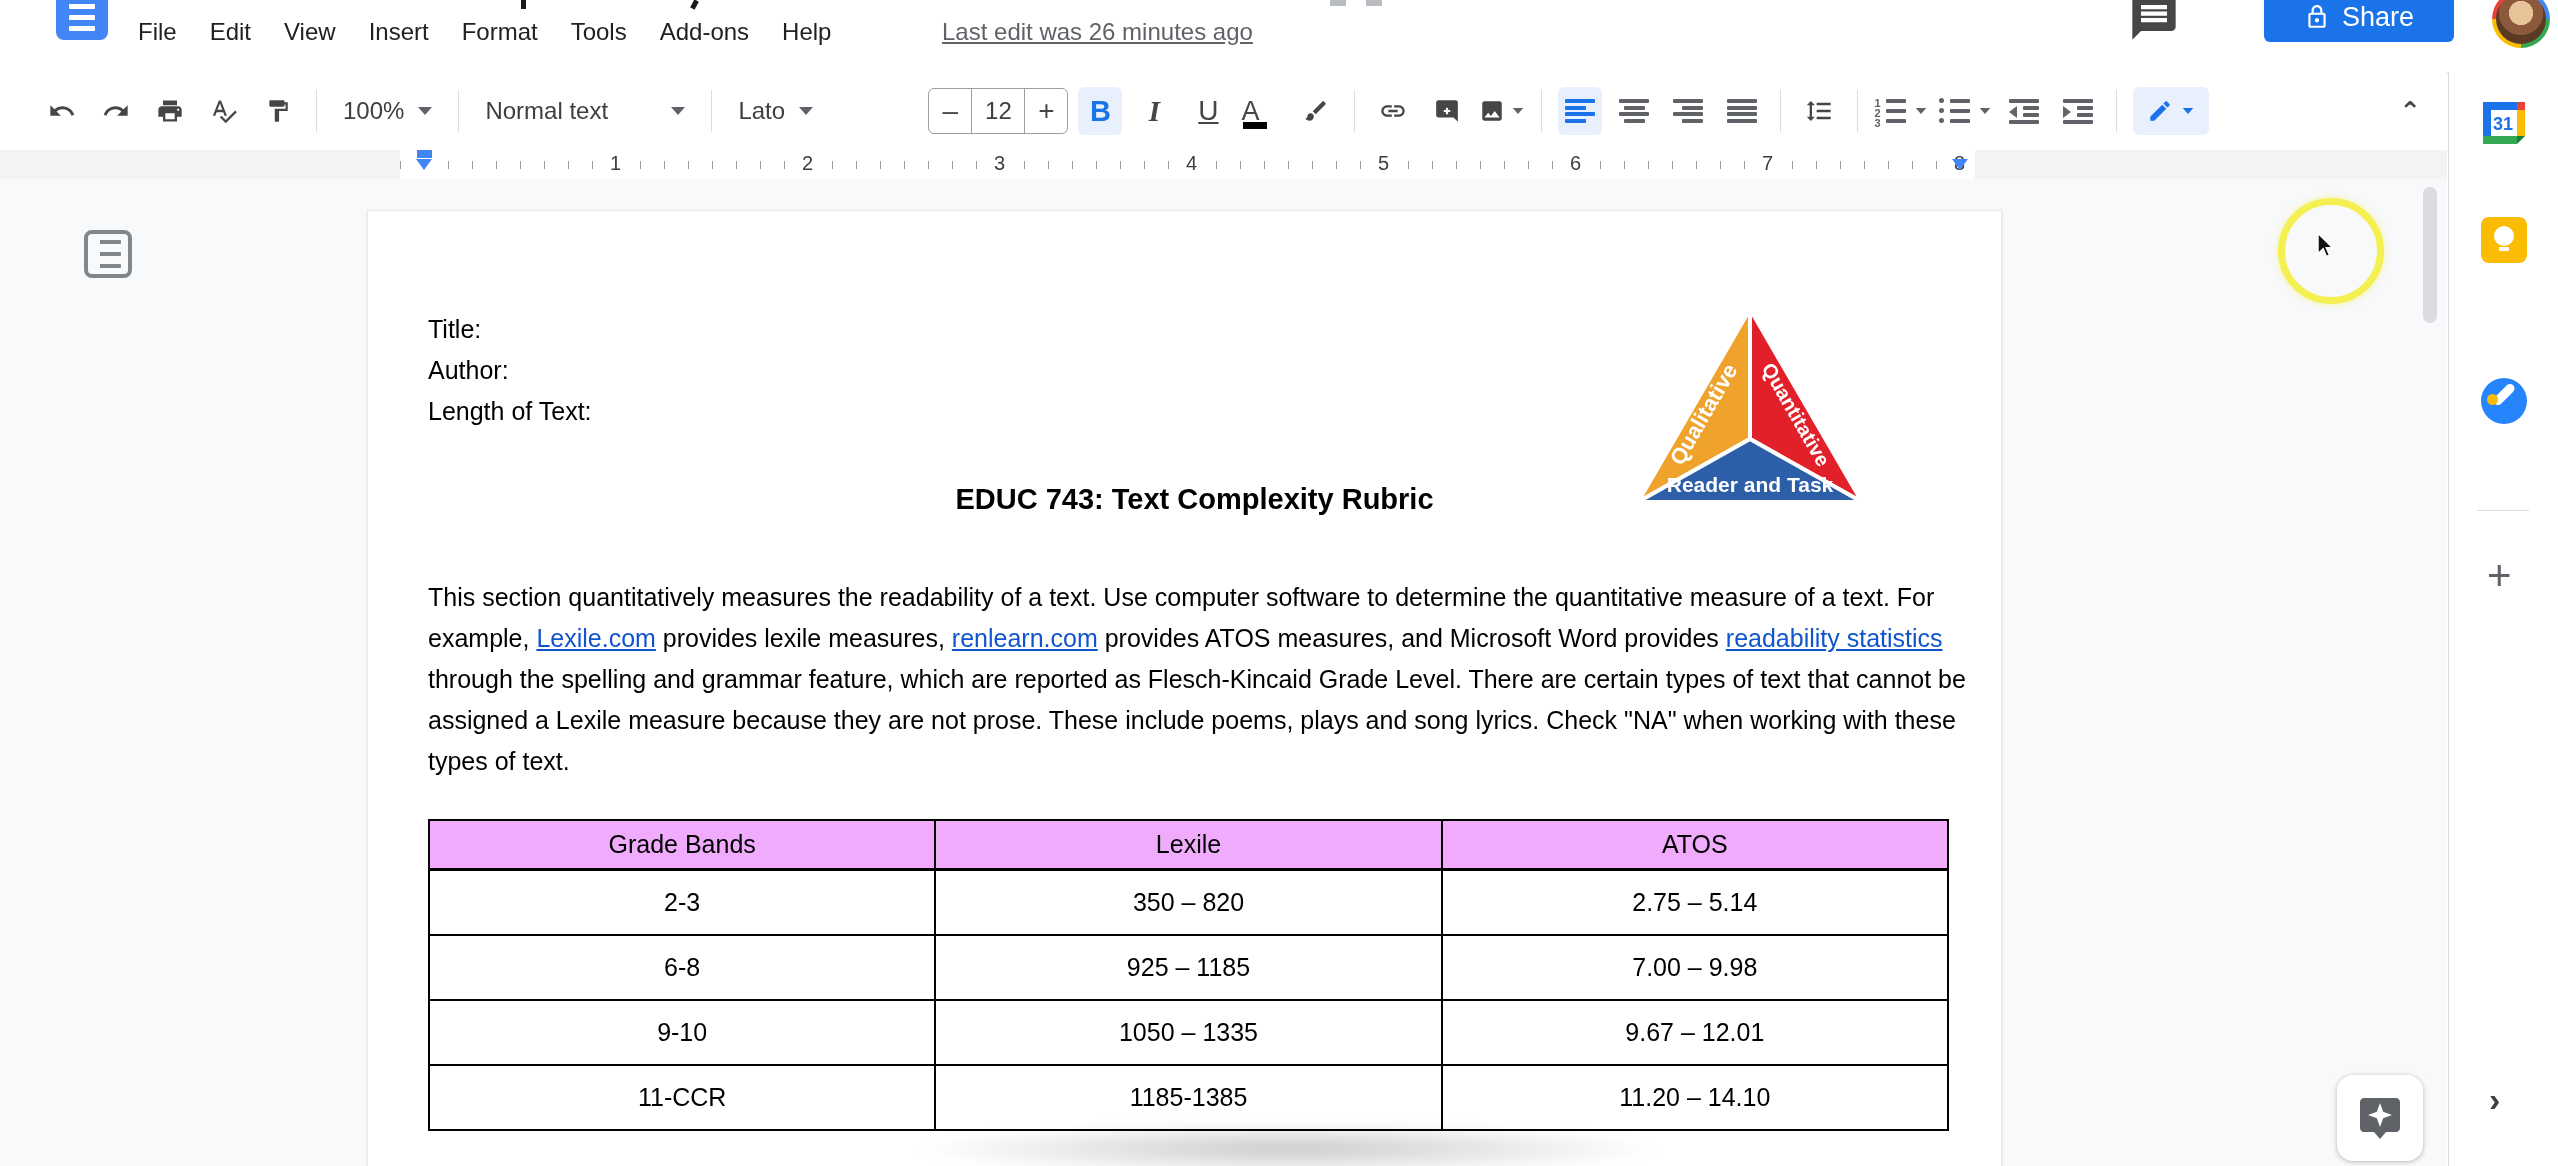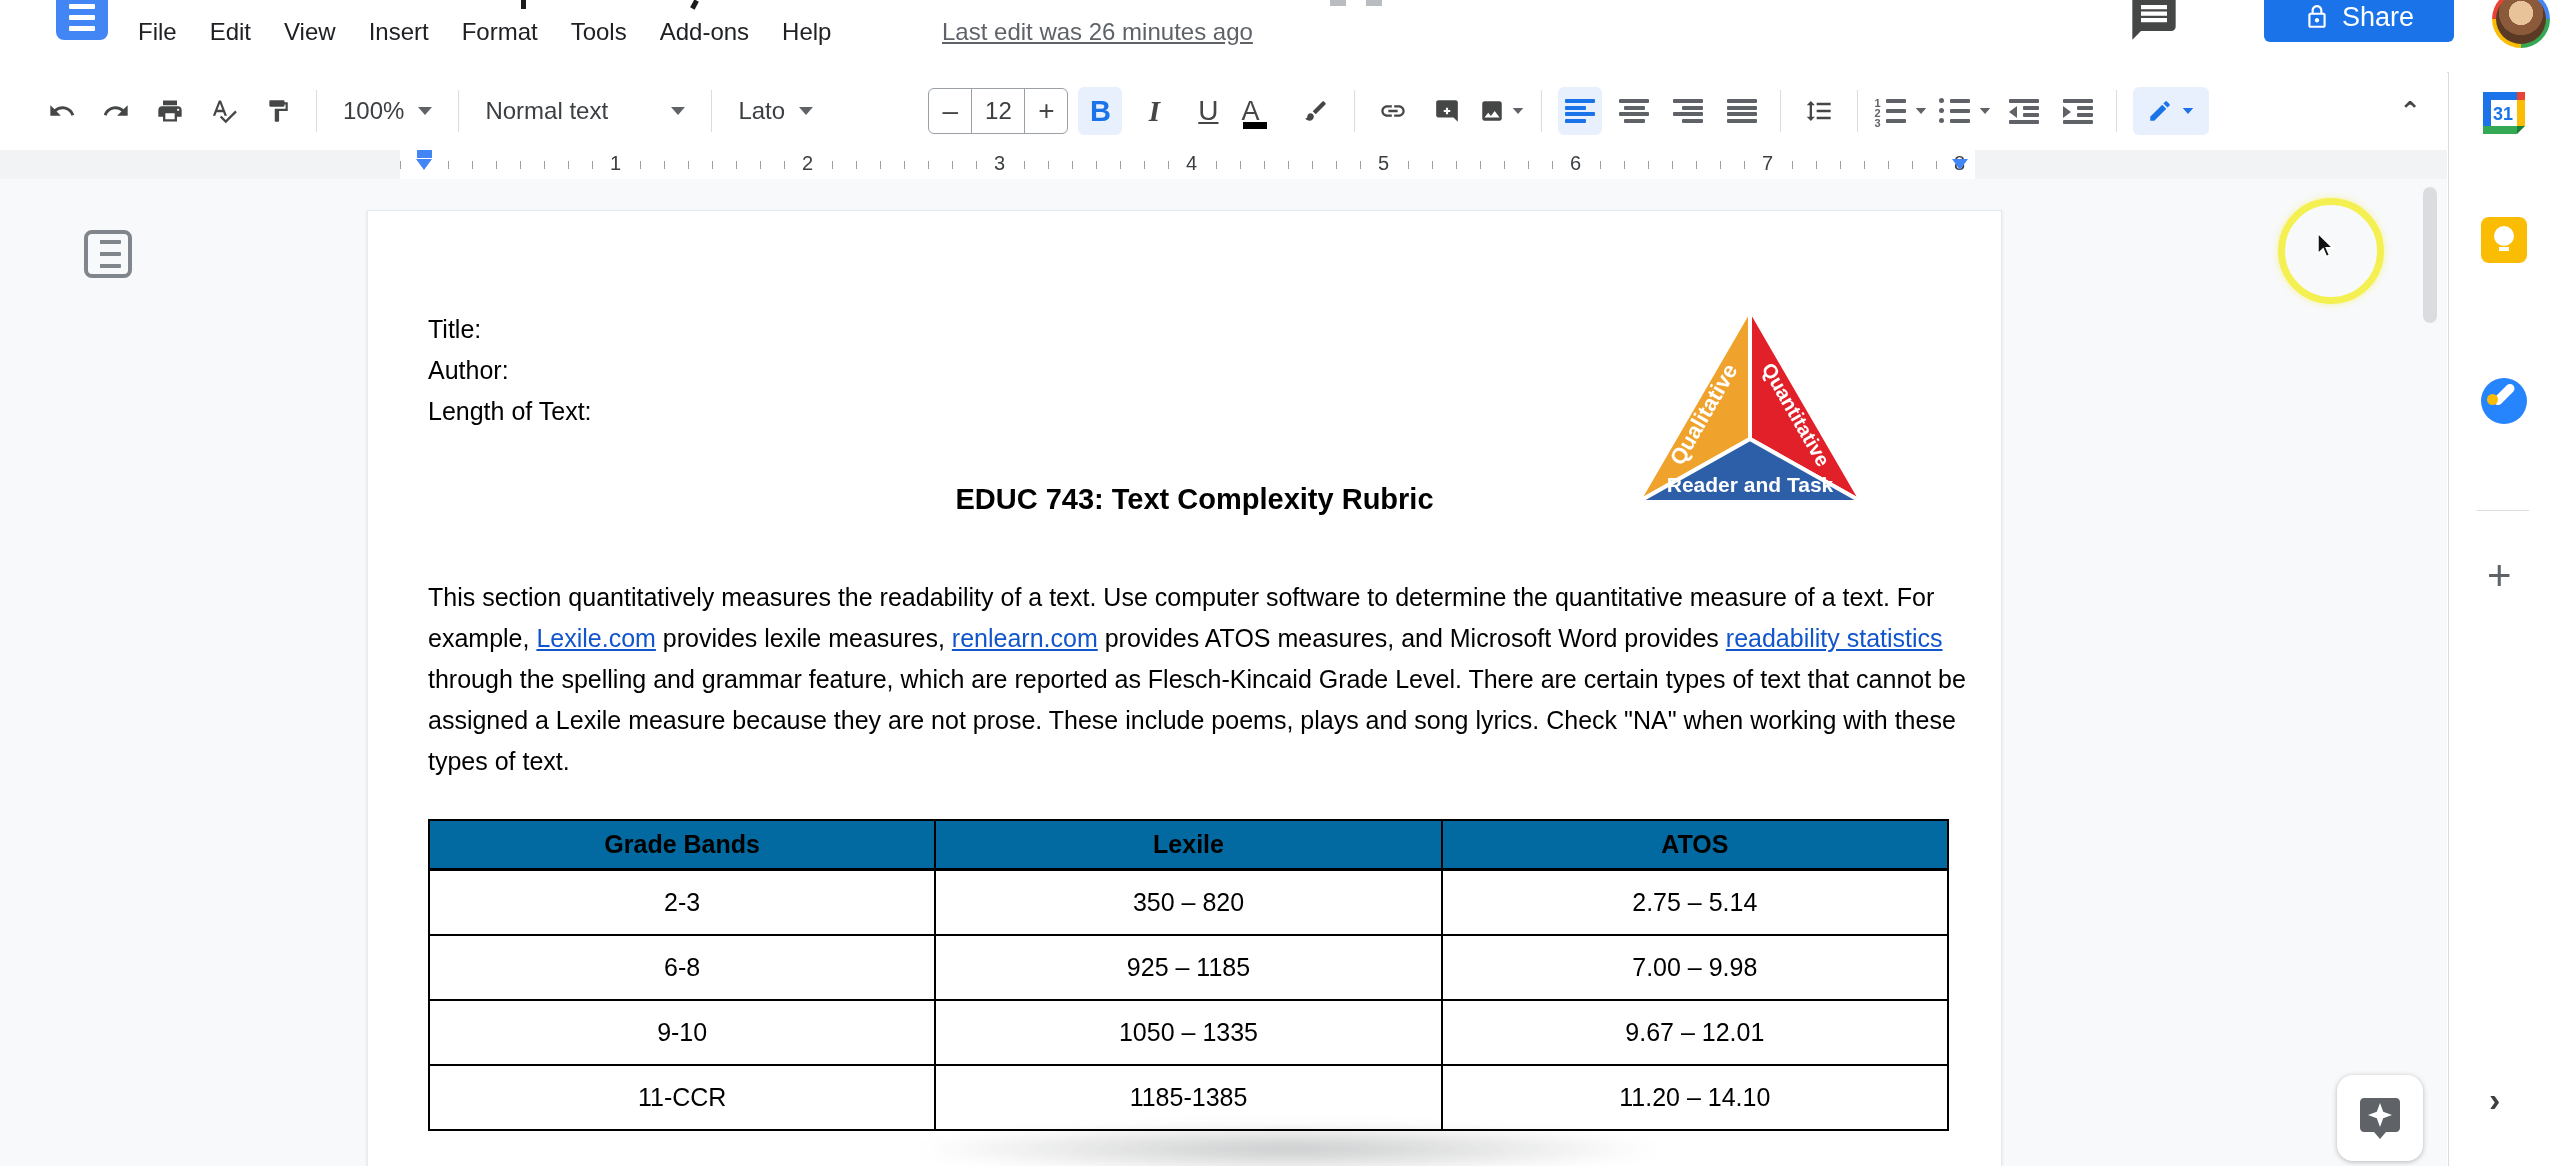--- a/index.html
+++ b/index.html
@@ -88,21 +88,21 @@
   .doc-heading{position:absolute;left:60px;top:272px;width:1533px;text-align:center;
     font-size:29px;font-weight:700;color:#000;}
   .doc-section{position:absolute;left:58px;top:318px;font-size:31px;font-weight:700;color:#000;
     letter-spacing:-0.3px;}
   .doc-par{position:absolute;left:60px;top:366px;width:1560px;font-size:25px;color:#000;
     line-height:41px;}
   .doc-par a{color:#1155cc;text-decoration:underline;cursor:pointer;}
   .measures-table{position:absolute;left:60px;top:608px;width:1521px;border-collapse:collapse;
     font-size:25px;color:#000;table-layout:fixed;z-index:1;}
   .measures-table th,.measures-table td{border:2px solid #000;text-align:center;}
-  .measures-table th{background:#0369a1;height:45px;font-weight:700;border-bottom:3px solid #000;margin-left:48px;}
+  .measures-table th{background:#f0abfc;height:45px;font-weight:400;border-bottom:3px solid #000;margin-left:48px;}
   .measures-table td{height:61px;background:transparent;}
   .bottom-shadow{position:absolute;left:540px;top:912px;width:760px;height:52px;border-radius:50%;
     background:radial-gradient(ellipse at center,rgba(60,64,67,.28),rgba(60,64,67,0) 70%);
     filter:blur(6px);z-index:0;}
   
   .side-panel{position:absolute;left:2448px;top:72px;width:110px;height:1094px;background:#fff;
     border-left:1px solid #dadce0;}
   .sp-icon{position:absolute;left:32px;width:46px;height:46px;}
   .sp-divider{position:absolute;left:28px;top:438px;width:52px;height:1px;background:#dadce0;}
   .sp-plus{position:absolute;left:38px;top:480px;font-size:42px;color:#5f6368;font-weight:300;}
@@ -413,21 +413,21 @@
               <td>11-CCR</td>
               <td>1185-1385</td>
               <td>11.20 – 14.10</td>
             </tr>
           </tbody>
       </table>
     </div>
   </div>
 
   <div class="side-panel">
-    <div class="sp-icon" style="top:18px;">
+    <div class="sp-icon" style="top:28px;">
       <svg width="46" height="46" viewBox="0 0 46 46">
         <rect x="2" y="2" width="42" height="42" rx="5" fill="#fff"></rect>
         <rect x="2" y="2" width="42" height="8" fill="#1a73e8"></rect>
         <rect x="2" y="2" width="8" height="42" fill="#1a73e8"></rect>
         <rect x="36" y="2" width="8" height="34" fill="#fbbc04"></rect>
         <rect x="2" y="36" width="34" height="8" fill="#34a853"></rect>
         <rect x="36" y="2" width="8" height="8" fill="#ea4335"></rect>
         <polygon points="36,36 44,36 36,44" fill="#188038"></polygon>
         <text x="22" y="30" font-size="18" font-weight="bold" fill="#1a73e8" text-anchor="middle" id="cal-day">31</text>
       </svg>

